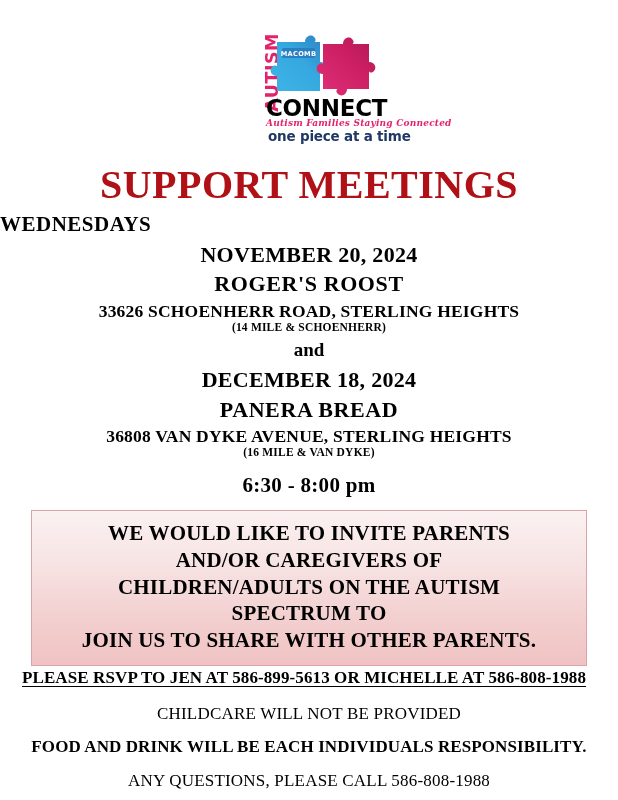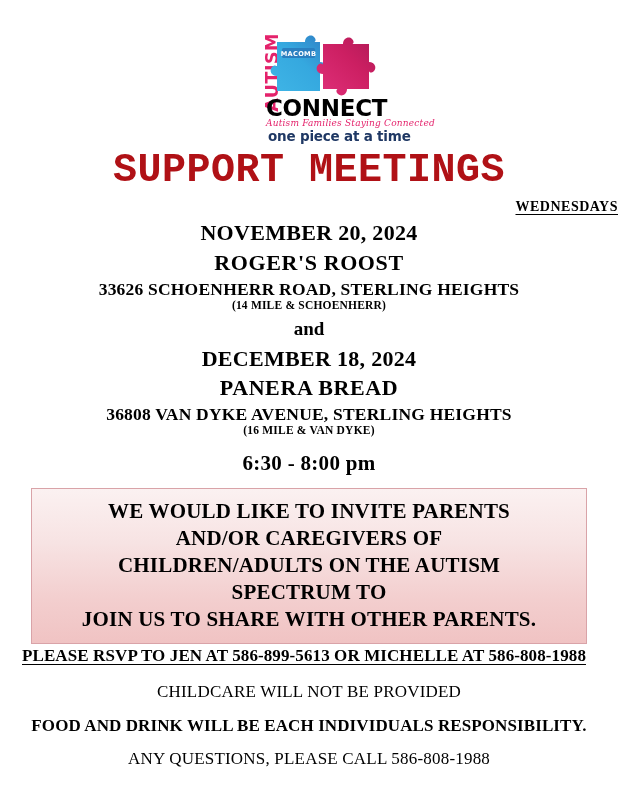--- a/index.html
+++ b/index.html
@@ -67,21 +67,21 @@
     letter-spacing: -0.3px;
     color: #000000;
     line-height: 1;
   }
   .logo-tag-script {
     position: absolute;
     left: 27px;
     top: 85px;
     font-family: "DejaVu Serif", serif;
     font-style: italic;
-    font-weight: normal;
+    font-weight: bold;
     font-size: 9px;
     letter-spacing: 0.2px;
     color: #e4226b;
     line-height: 1;
     white-space: nowrap;
   }
   .logo-tag-bold {
     position: absolute;
     left: 29px;
     top: 96px;
@@ -90,34 +90,33 @@
     font-size: 13.5px;
     letter-spacing: -0.2px;
     color: #1f3864;
     line-height: 1;
     white-space: nowrap;
   }
 
   
   .title {
     text-align: center;
-    font-family: Liberation Mono, monospace;
+    font-family: Liberation Serif, serif;
     font-weight: bold;
     font-size: 40px;
     color: #b01116;
     letter-spacing: 0.5px;
-    margin-top: 4px;
+    margin-top: 18px;
     line-height: 1.05;
   }
   .subtitle {
-    text-align: right;
-    font-weight: bold;
-    font-size: 14px;
+    text-align: left;
+    font-weight: bold;
+    font-size: 21px;
     letter-spacing: 0.5px;
-    text-decoration: underline;
     text-underline-offset: 3px;
     margin-top: 7px;
     line-height: 1.1;
   }
   .line-lg {
     text-align: center;
     font-weight: bold;
     font-size: 22px;
     letter-spacing: 0.3px;
     margin-top: 6px;

